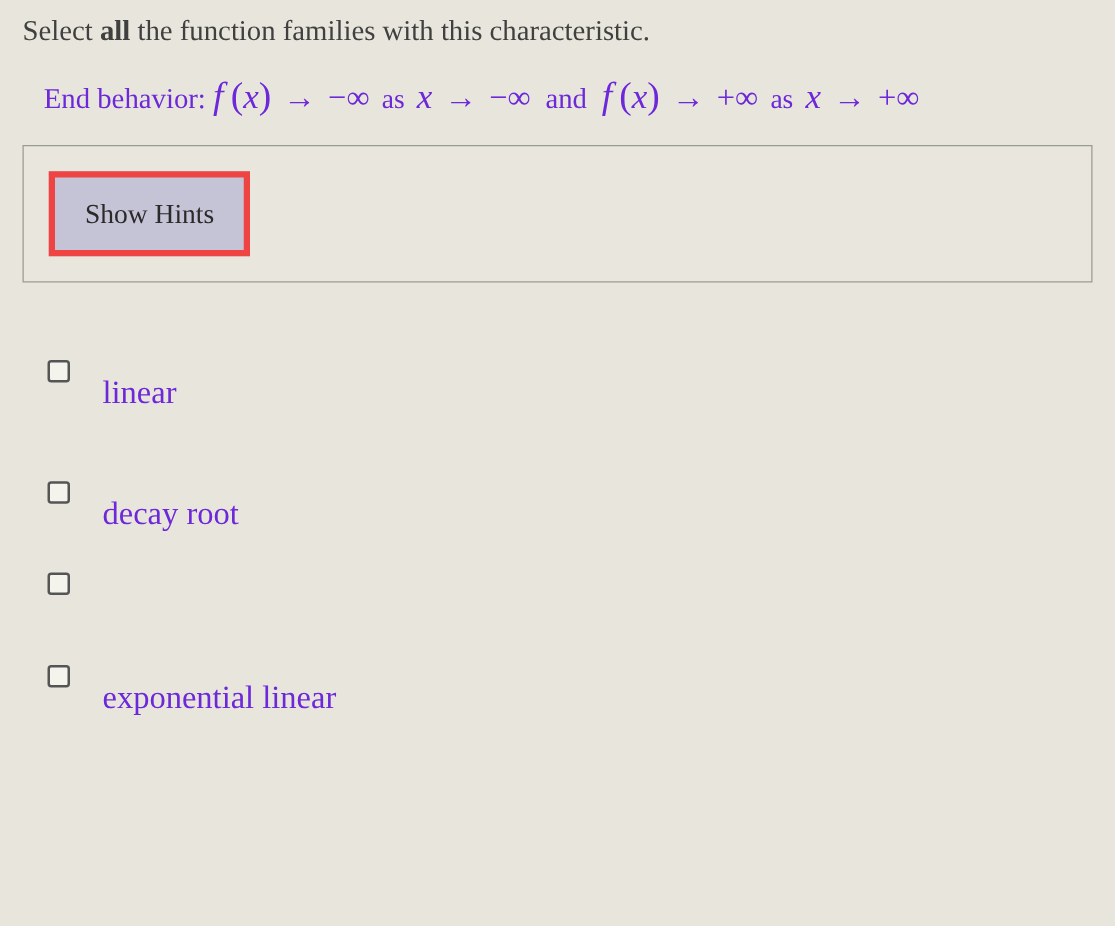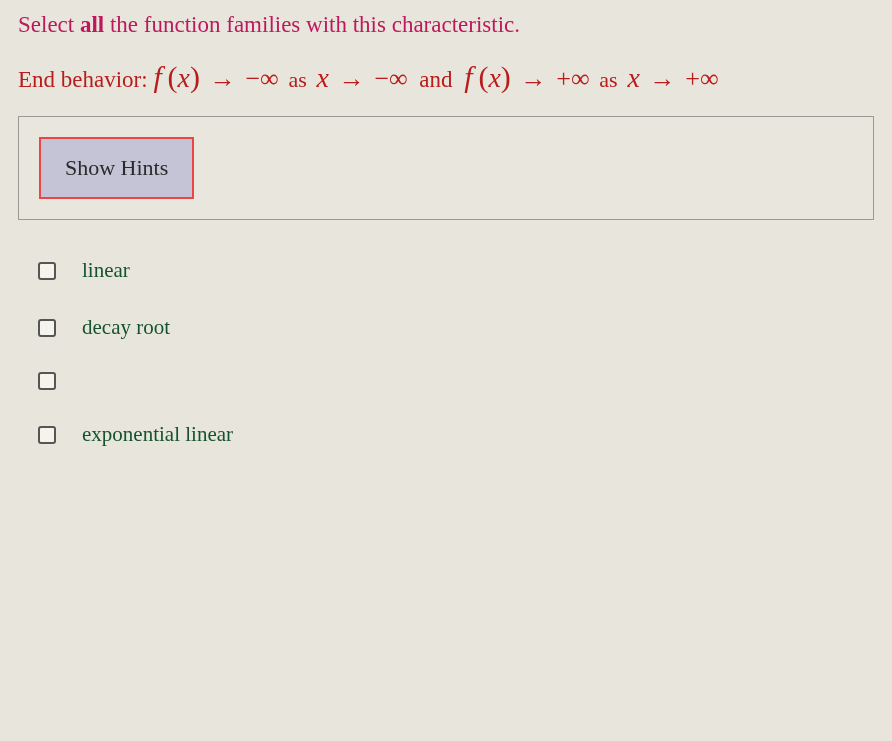--- a/index.html
+++ b/index.html
@@ -12,27 +12,28 @@
       height: 741px;
       background: #e8e6dc;
       font-family: Georgia, 'Times New Roman', serif;
       padding: 12px 18px;
       color: #2a2a2a;
       overflow: hidden;
     }
     .instruction {
       font-size: 23px;
       margin-bottom: 22px;
-      color: #be185d;
+      color: #404040;
     }
     .end-behavior {
       font-size: 23px;
       margin-bottom: 22px;
-      color: #b91c1c;
+      color: #6d28d9;
       white-space: nowrap;
+      margin-left: 17px;
     }
     .end-behavior .math {
       font-family: 'Times New Roman', serif;
       font-style: italic;
       font-size: 28px;
     }
     .end-behavior .fn {
       font-style: italic;
       font-size: 30px;
     }
@@ -60,21 +61,21 @@
       padding: 0 6px;
     }
     .hints-box {
       border: 1px solid #9a9a94;
       padding: 20px;
       margin-bottom: 14px;
       background: rgba(255,255,255,0.05);
     }
     .show-hints-btn {
       background: #c5c4d6;
-      border: 2px solid #ef4444;
+      border: 5px solid #ef4444;
       padding: 16px 24px;
       font-size: 22px;
       font-family: Georgia, 'Times New Roman', serif;
       color: #2a2a2a;
       cursor: pointer;
       display: inline-block;
     }
     .options {
       padding: 8px 20px;
     }
@@ -87,22 +88,23 @@
       width: 18px;
       height: 18px;
       border: 2px solid #555;
       border-radius: 3px;
       background: #f5f4ec;
       margin-right: 26px;
       cursor: pointer;
       flex-shrink: 0;
     }
     .option-label {
-      font-size: 21px;
-      color: #14532d;
+      font-size: 26px;
+      color: #6d28d9;
+      margin-top: 35px;
     }
   </style>
 </head>
 <body>
 
 <div class="instruction">
   <span>Select </span><b>all</b><span> the function families with this characteristic.</span>
 </div>
 
 <div class="end-behavior">

